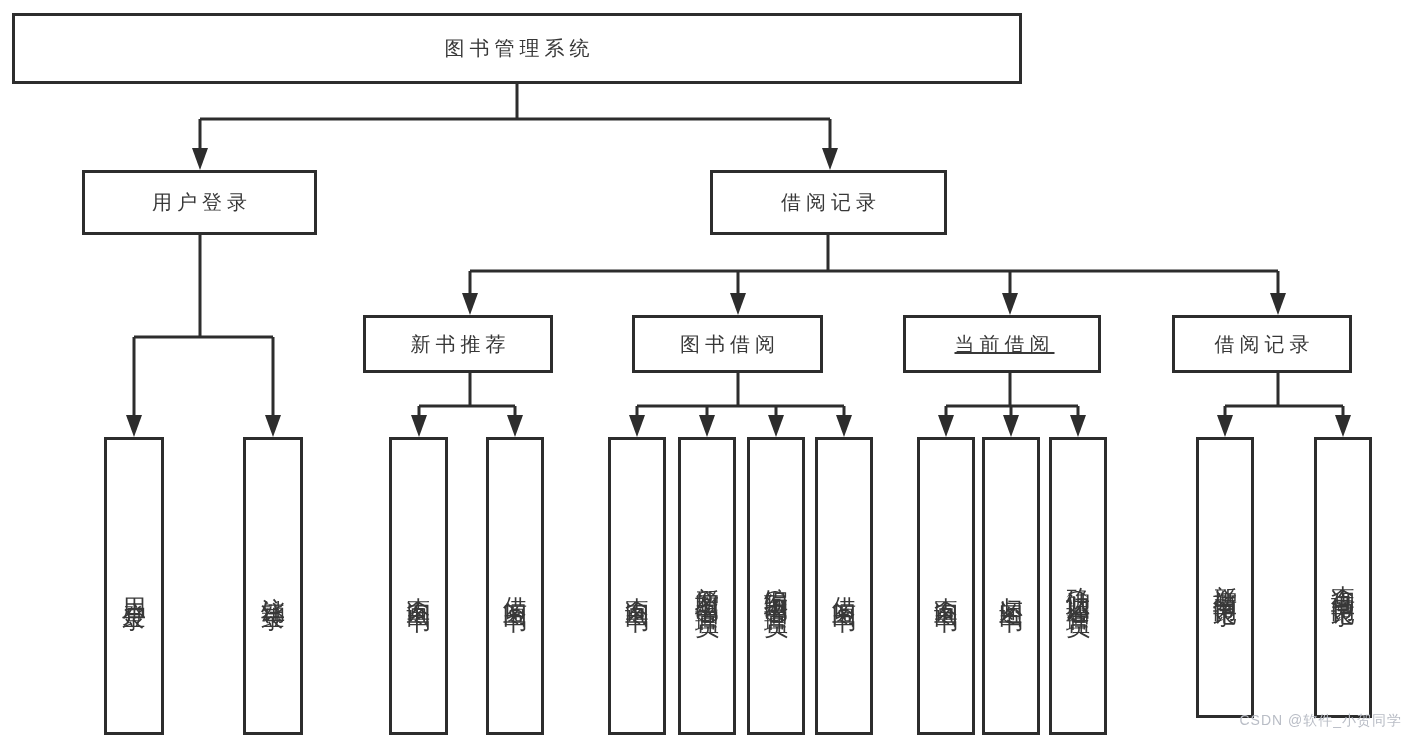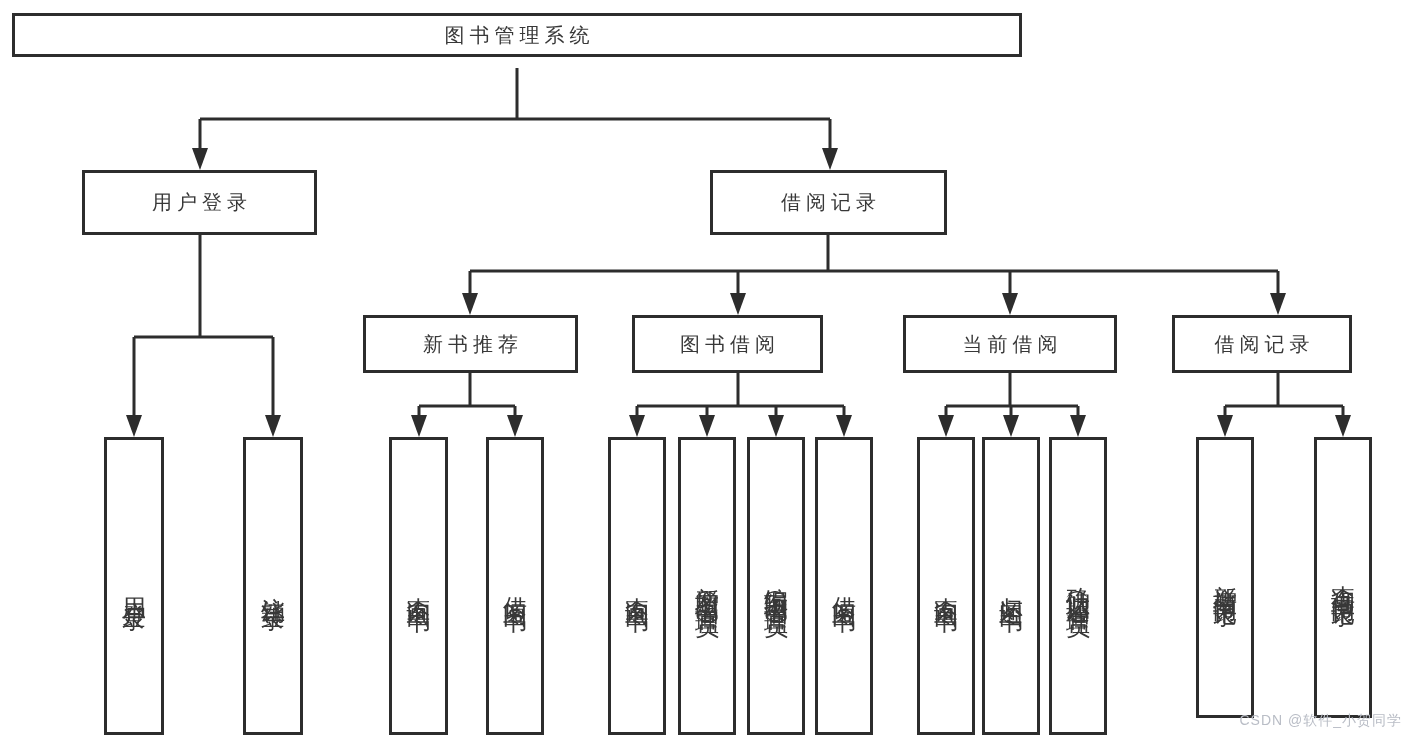--- a/index.html
+++ b/index.html
@@ -101,28 +101,28 @@
       <polygon points="768,415 784,415 776,437"></polygon>
       <polygon points="836,415 852,415 844,437"></polygon>
       <polygon points="938,415 954,415 946,437"></polygon>
       <polygon points="1003,415 1019,415 1011,437"></polygon>
       <polygon points="1070,415 1086,415 1078,437"></polygon>
       <polygon points="1217,415 1233,415 1225,437"></polygon>
       <polygon points="1335,415 1351,415 1343,437"></polygon>
     </g>
   </svg>
 
-  <div class="hbox" style="left:12px; top:13px; width:1010px; height:44px;">图书管理系统</div>
+  <div class="hbox" style="left:12px; top:13px; width:1010px; height:71px;">图书管理系统</div>
 
   <div class="hbox" style="left:82px; top:170px; width:235px; height:65px;">用户登录</div>
   <div class="hbox" style="left:710px; top:170px; width:237px; height:65px;">借阅记录</div>
 
-  <div class="hbox" style="left:363px; top:315px; width:215px; height:58px;">新书推荐</div>
+  <div class="hbox" style="left:363px; top:315px; width:190px; height:58px;">新书推荐</div>
   <div class="hbox" style="left:632px; top:315px; width:191px; height:58px;">图书借阅</div>
-  <div class="hbox" style="left:903px; top:315px; width:214px; height:58px;">当前借阅</div>
+  <div class="hbox" style="left:903px; top:315px; width:198px; height:58px;text-decoration:underline;">当前借阅</div>
   <div class="hbox" style="left:1172px; top:315px; width:180px; height:58px;">借阅记录</div>
 
   <div class="vbox" style="left:104px; top:437px; width:60px; height:298px;">用户登录</div>
   <div class="vbox" style="left:243px; top:437px; width:60px; height:298px;">注销登录</div>
 
   <div class="vbox" style="left:389px; top:437px; width:59px; height:298px;">查询图书</div>
   <div class="vbox" style="left:486px; top:437px; width:58px; height:298px;">借阅图书</div>
 
   <div class="vbox" style="left:608px; top:437px; width:58px; height:298px;">查询图书</div>
   <div class="vbox" style="left:678px; top:437px; width:58px; height:298px;">新增图书（管理员）</div>

